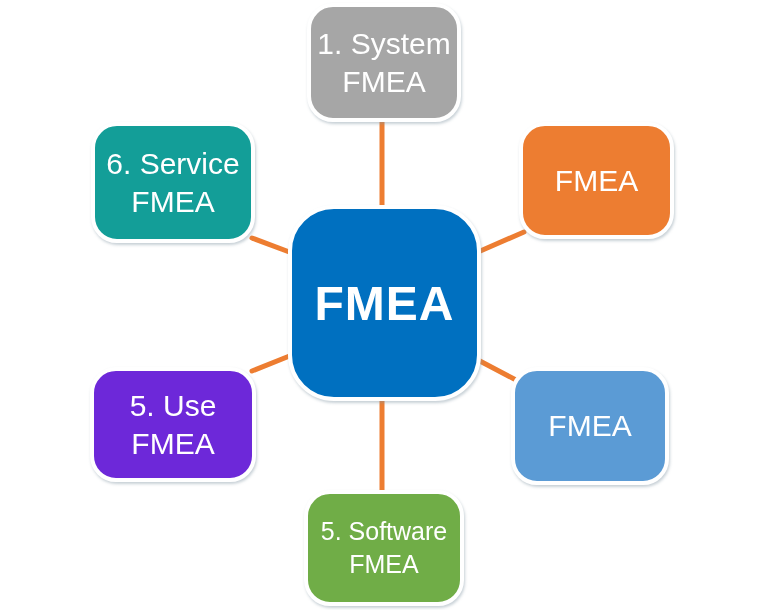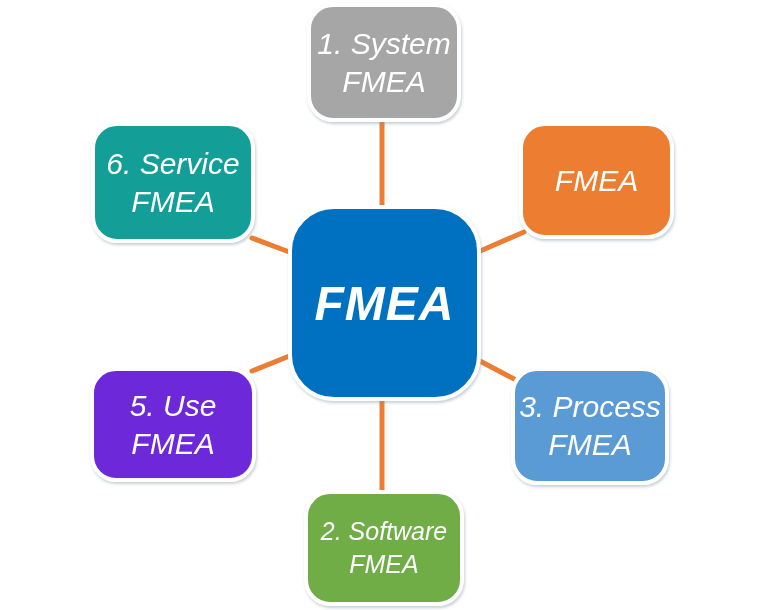--- a/index.html
+++ b/index.html
@@ -27,21 +27,20 @@
     box-sizing: border-box;
     border: 4px solid #FFFFFF;
     border-radius: 26px;
     box-shadow: 1px 2px 3px rgba(130,150,165,0.45);
     display: flex;
     flex-direction: column;
     align-items: center;
     justify-content: center;
     color: #FFFFFF;
     text-align: center;
-    font-style: italic;
   }
   .node .line {
     font-size: 30px;
     line-height: 38px;
     font-weight: 400;
     white-space: nowrap;
   }
   .node.small .line {
     font-size: 25px;
     line-height: 33px;
@@ -80,26 +79,25 @@
   <div class="node node-system">
     <span class="line">1. System</span>
     <span class="line">FMEA</span>
   </div>
 
   <div class="node node-design">
     <span class="line">FMEA</span>
   </div>
 
   <div class="node node-process">
-    <span class="line">3. Process</span>
     <span class="line">FMEA</span>
   </div>
 
   <div class="node node-software small">
-    <span class="line">2. Software</span>
+    <span class="line">5. Software</span>
     <span class="line">FMEA</span>
   </div>
 
   <div class="node node-use">
     <span class="line">5. Use</span>
     <span class="line">FMEA</span>
   </div>
 
   <div class="node node-service">
     <span class="line">6. Service</span>

